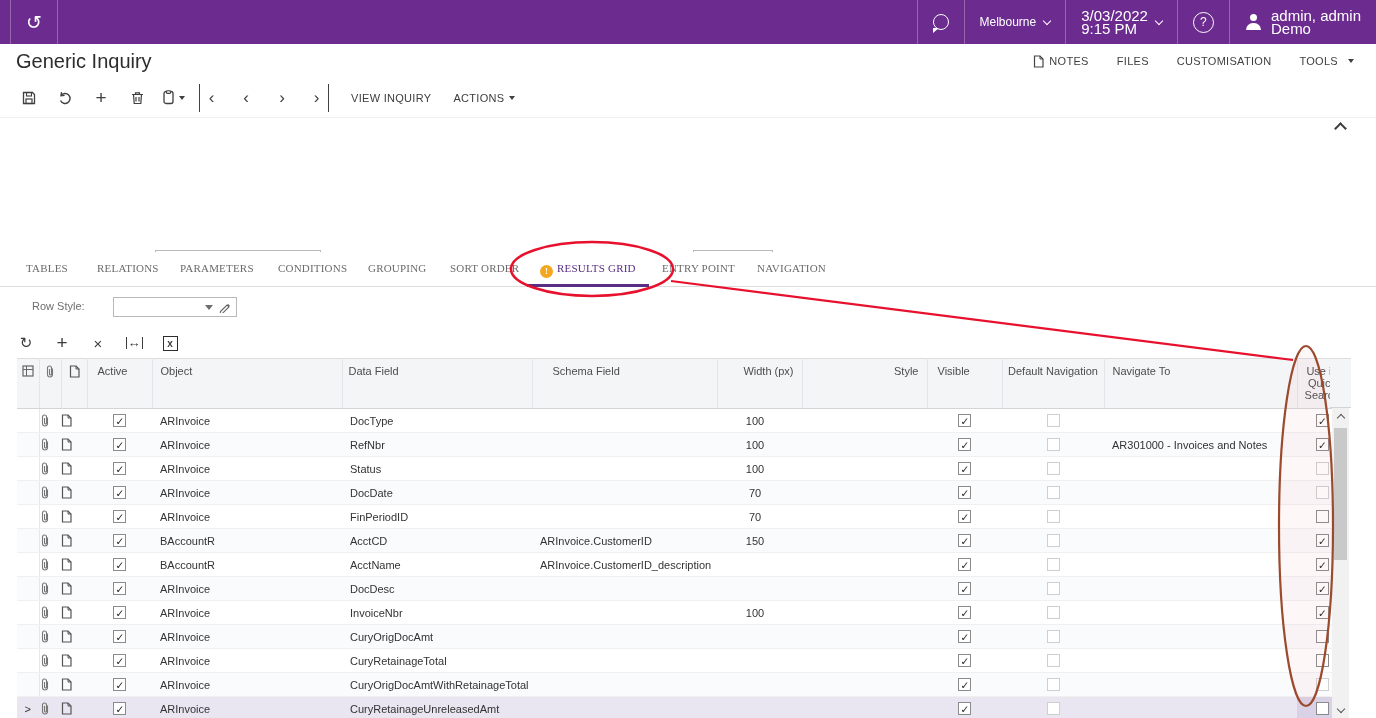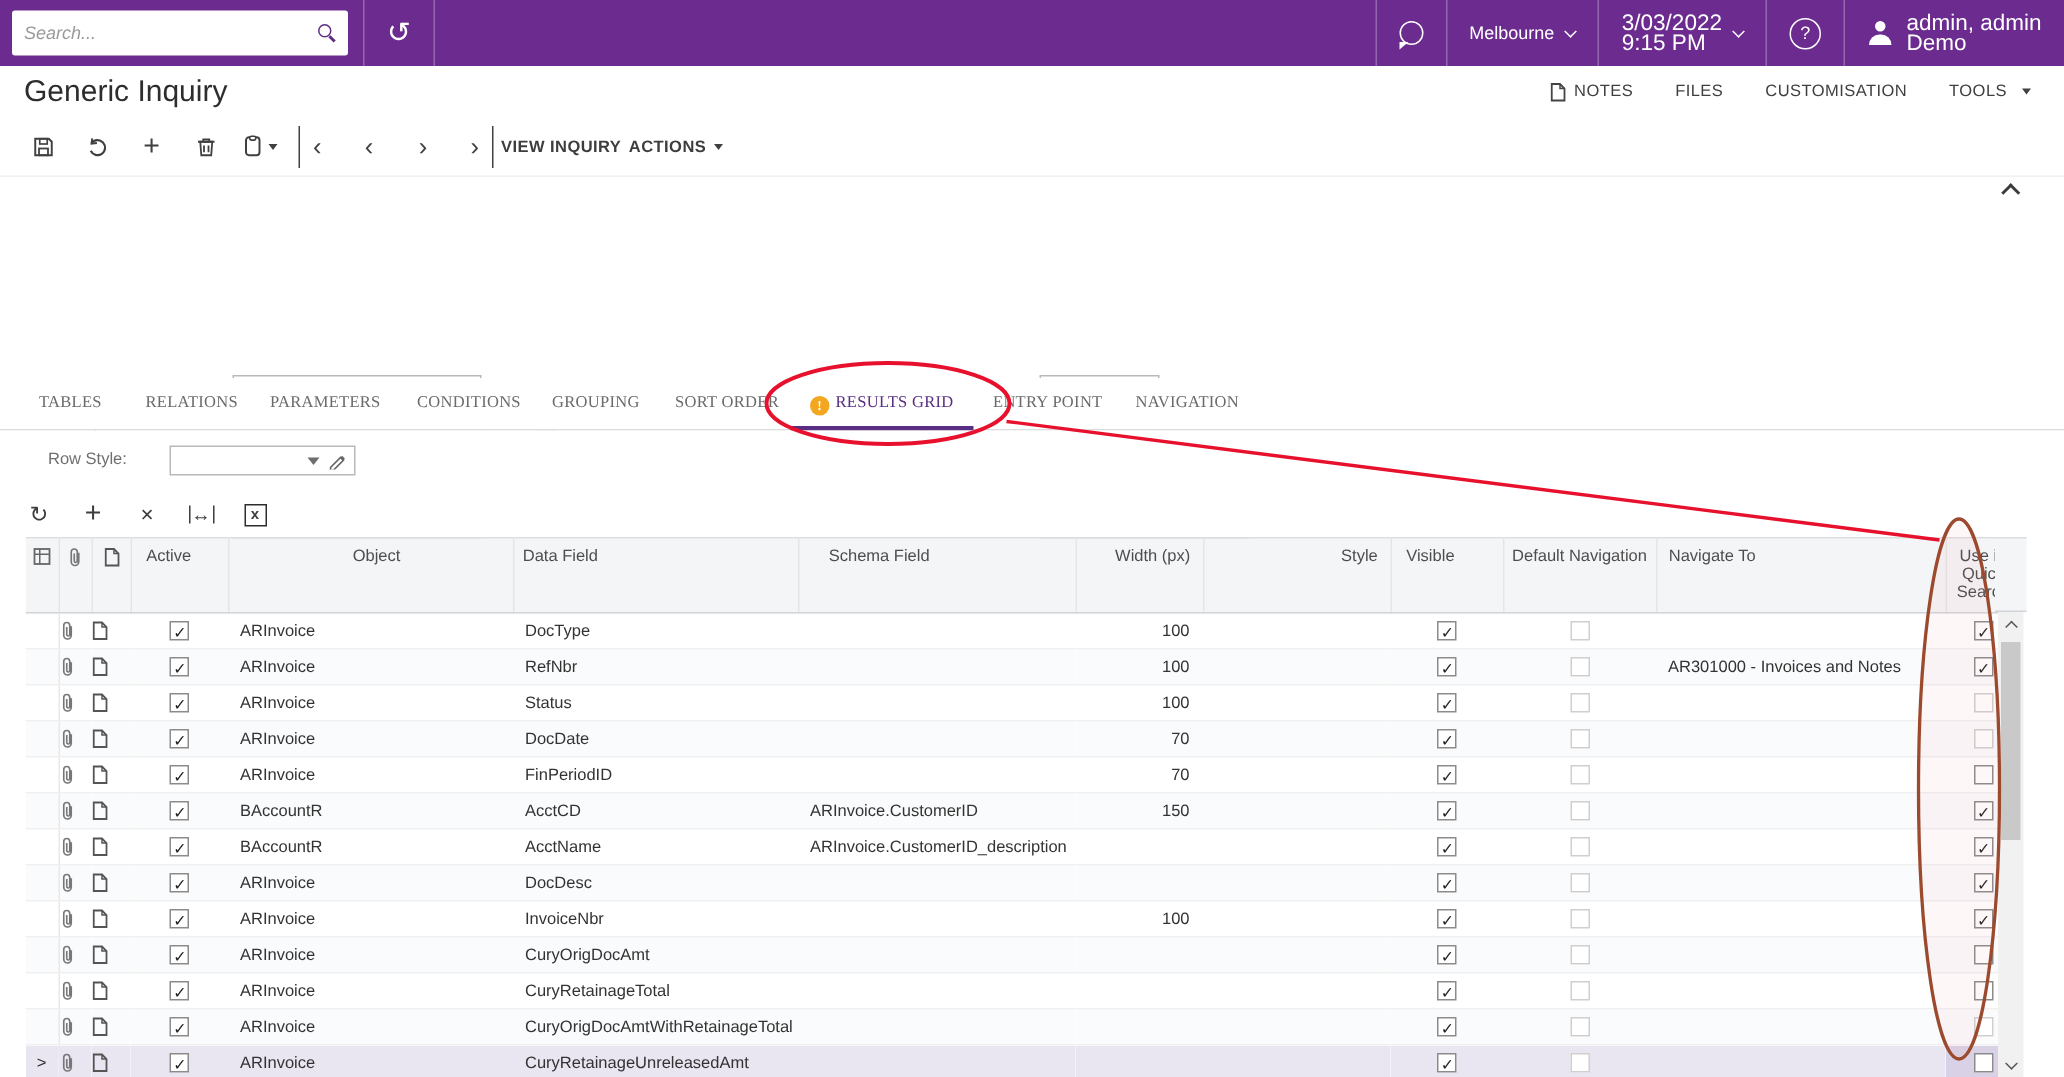--- a/index.html
+++ b/index.html
@@ -48,21 +48,21 @@
                  font-size:11px; color:#3f3f3f; letter-spacing:.3px; }
   .tlink { display:flex; align-items:center; gap:5px; cursor:pointer; }
   .tri { display:inline-block; width:0; height:0; border-left:3.5px solid transparent;
          border-right:3.5px solid transparent; border-top:4.5px solid #404040; margin-left:5px; }
 
   
   .toolbar { position:absolute; left:0; top:78px; width:1376px; height:40px; display:flex;
              align-items:center; background:#fff; border-bottom:1px solid #f0f0f0; }
   .tool { display:flex; align-items:center; justify-content:center; min-width:22px; height:28px;
           margin-left:14px; cursor:pointer; color:#404040; }
-  .tool.textbtn { font-size:11px; letter-spacing:.3px; margin-left:5px; color:#3d3d3d;font-weight:bold; }
+  .tool.textbtn { font-size:11px; letter-spacing:.3px; margin-left:22px; color:#3d3d3d; }
   .navico { font-size:17px; line-height:17px; color:#404040; font-weight:400; }
   .bar-l { border-left:1.8px solid #404040; padding-left:2px; }
   .bar-r { border-right:1.8px solid #404040; padding-right:2px; }
 
   
   .formarea { position:absolute; left:0; top:118px; width:1376px; height:134px; background:#fff; }
   .f-label { position:absolute; font-size:11px; color:#6f6f6f; }
   .req { color:#3c3c3c; position:absolute; font-size:11px; }
   .f-input { position:absolute; height:20px; border:1px solid #b9b9b9; background:#fff;
              display:flex; align-items:center; padding:0 5px; }
@@ -118,21 +118,21 @@
   table.grid th.r { text-align:right; padding-right:8px; }
   table.grid th.c { text-align:center; padding-top:6px; }
   table.grid td { height:24px; font-size:11px; color:#333; border-bottom:1px solid #f0f0f1;
                   overflow:hidden; white-space:nowrap; }
   tr.alt td { background:#fafbfc; }
   tr.selrow td { background:#e9e5f1; }
   td.c-sel { border-right:1px solid #e8e8e8; text-align:center; font-size:10px; color:#444; }
   td.c-ico { text-align:center; }
   td.c-cb, th.c-cb { text-align:center; }
   td.pl { padding-left:8px; }
-  td.r { text-align:right; padding-right:9px; }
+  td.r { text-align:center; padding-right:9px; }
   .gcb { display:inline-block; width:13px; height:13px; border:1px solid #8b8b8b; background:#fff;
          position:relative; vertical-align:middle; }
   .gcb.checked::after { content:'✓'; position:absolute; left:1.5px; top:-0.5px; font-size:10.5px; color:#222; }
   .gcb.disabled { border-color:#cfcfcf; }
   td.focuscell { background:#d9d2e6 !important; }
 
   
   .hdr-ext { position:absolute; left:1330px; top:358px; width:21px; height:50px; background:#f4f5f7;
              border-bottom:1px solid #d2d4d7; border-top:1px solid #dcdddf; }
   .vscroll { position:absolute; left:1332px; top:408px; width:17px; height:310px; background:#f1f1f1; }
@@ -145,24 +145,20 @@
 
   
   .annot { position:absolute; left:0; top:0; width:1376px; height:718px; z-index:60; pointer-events:none; }
 
   svg.icon { display:block; }
 </style>
 </head>
 <body>
 
 <div class="topbar">
-  <div class="search-wrap">
-    <input placeholder="Search..." style="">
-    <span class="mag"></span>
-  </div>
   <div class="tb-btn tb-sep tb-sep-r" style="margin-left:10px;">
     <span class="circ-arrow">↺</span>
   </div>
   <div class="tb-right">
     <div class="tb-btn tb-sep">
       <span class="bubble"></span>
     </div>
     <div class="tb-btn tb-sep">
       <span class="tb-text">Melbourne</span>
       <span class="chev"></span>
@@ -389,21 +385,21 @@
               <path d="M7.5 3.5 v6 a2.5 2.5 0 0 1 -5 0 v-6.5 a2 2 0 0 1 4 0 v6 a1 1 0 0 1 -2 0 v-5" fill="none" stroke="#777" stroke-width="1.1"></path>
             </svg>
           </th>
         <th>
             <svg class="icon" width="11" height="13" viewBox="0 0 11 13" style="margin:0 auto">
               <path d="M1.5 1 h5.5 l3 3 v8 h-8.5 z" fill="none" stroke="#555" stroke-width="1.2"></path>
               <path d="M7 1 v3 h3" fill="none" stroke="#555" stroke-width="1"></path>
             </svg>
           </th>
         <th style="padding-left:10px;">Active</th>
-        <th style="padding-left:8px;text-align:center;">Object</th>
+        <th style="padding-left:8px;">Object</th>
         <th style="padding-left:6px;">Data Field</th>
         <th style="padding-left:20px;">Schema Field</th>
         <th class="r">Width (px)</th>
         <th class="r">Style</th>
         <th style="padding-left:10px;">Visible</th>
         <th class="c">Default Navigation</th>
         <th style="padding-left:8px;">Navigate To</th>
         <th class="c">Use in Quick Search</th>
       </tr>
     </thead>

